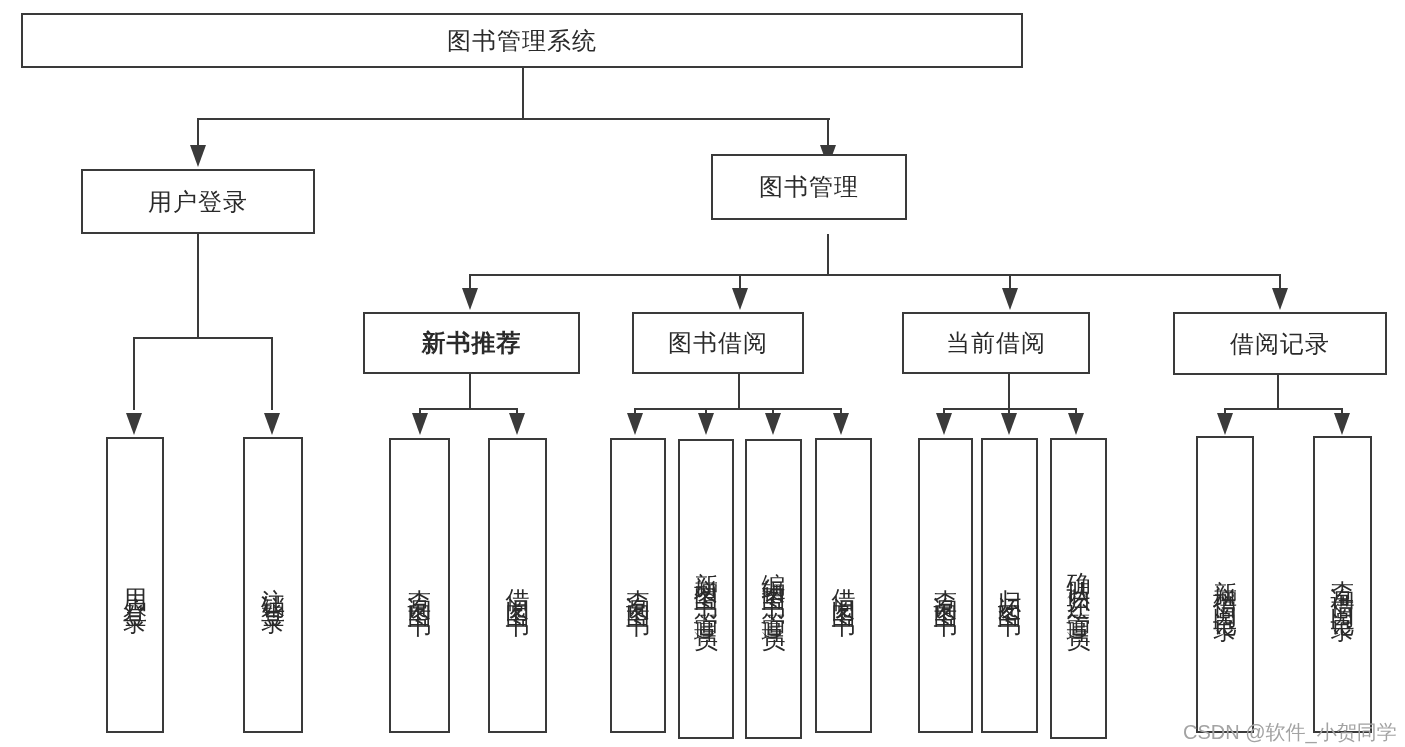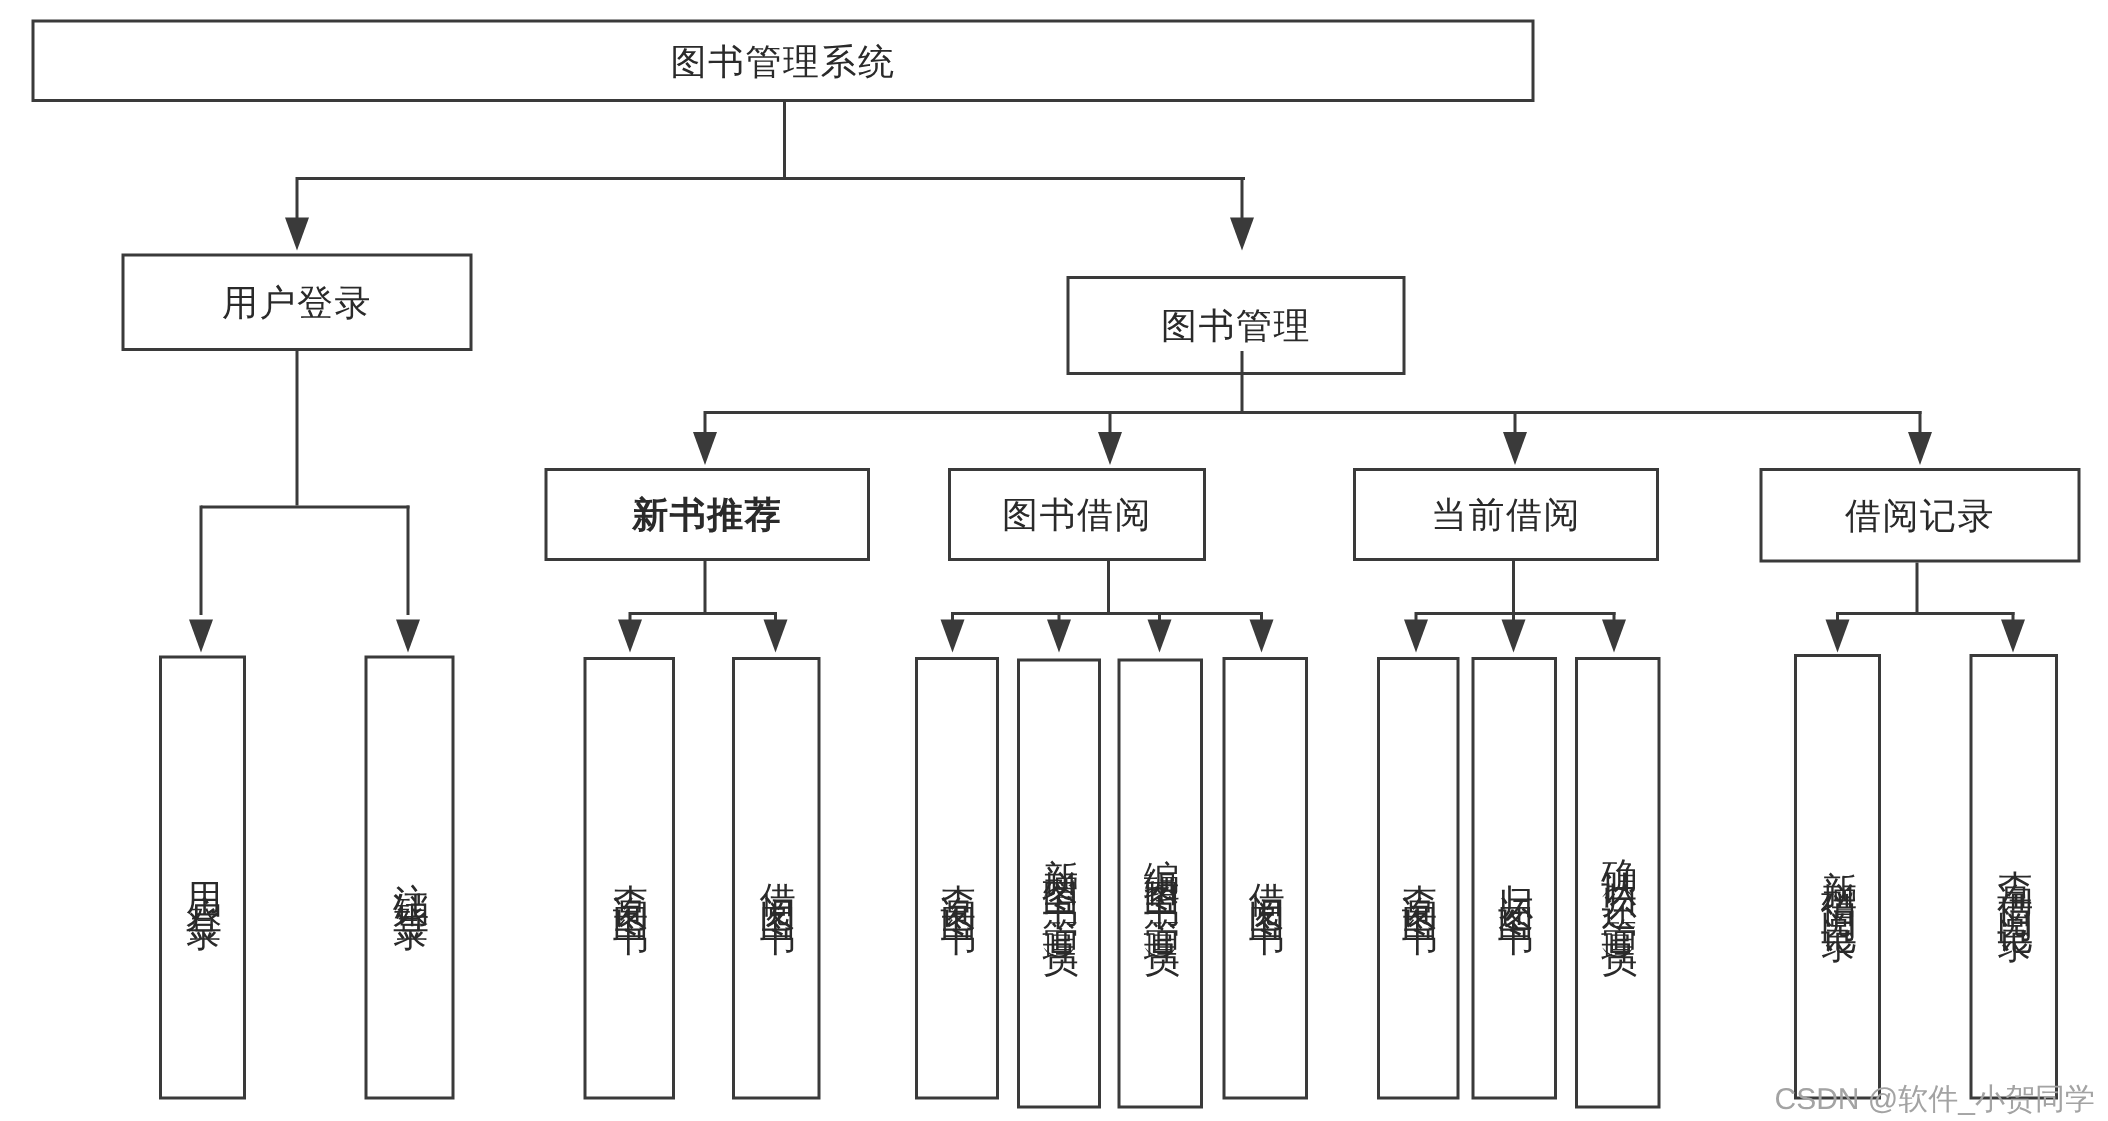--- a/index.html
+++ b/index.html
@@ -54,21 +54,21 @@
   <div class="box" style="left:21px;top:13px;width:1002px;height:55px;">图书管理系统</div>
 
   <div class="v" style="left:522px;top:68px;height:50px;"></div>
   <div class="h" style="left:198px;top:118px;width:632px;"></div>
   <div class="v" style="left:197px;top:118px;height:28px;"></div>
   <div class="arrow" style="left:190px;top:145px;"></div>
   <div class="v" style="left:827px;top:118px;height:28px;"></div>
   <div class="arrow" style="left:820px;top:145px;"></div>
 
   <div class="box" style="left:81px;top:169px;width:234px;height:65px;">用户登录</div>
-  <div class="box" style="left:711px;top:184px;width:226px;height:66px;">图书管理</div>
+  <div class="box" style="left:711px;top:154px;width:196px;height:66px;">图书管理</div>
 
   <div class="v" style="left:197px;top:234px;height:103px;"></div>
   <div class="h" style="left:134px;top:337px;width:139px;"></div>
   <div class="v" style="left:133px;top:337px;height:73px;"></div>
   <div class="arrow" style="left:126px;top:413px;"></div>
   <div class="v" style="left:271px;top:337px;height:73px;"></div>
   <div class="arrow" style="left:264px;top:413px;"></div>
 
   <div class="v" style="left:827px;top:234px;height:40px;"></div>
   <div class="h" style="left:470px;top:274px;width:811px;"></div>
@@ -76,21 +76,21 @@
   <div class="arrow" style="left:462px;top:288px;"></div>
   <div class="v" style="left:739px;top:274px;height:16px;"></div>
   <div class="arrow" style="left:732px;top:288px;"></div>
   <div class="v" style="left:1009px;top:274px;height:16px;"></div>
   <div class="arrow" style="left:1002px;top:288px;"></div>
   <div class="v" style="left:1279px;top:274px;height:16px;"></div>
   <div class="arrow" style="left:1272px;top:288px;"></div>
 
   <div class="box" style="left:363px;top:312px;width:217px;height:62px;font-weight:bold;">新书推荐</div>
   <div class="box" style="left:632px;top:312px;width:172px;height:62px;">图书借阅</div>
-  <div class="box" style="left:902px;top:312px;width:204px;height:62px;">当前借阅</div>
+  <div class="box" style="left:902px;top:312px;width:188px;height:62px;">当前借阅</div>
   <div class="box" style="left:1173px;top:312px;width:214px;height:63px;">借阅记录</div>
 
   <div class="v" style="left:469px;top:374px;height:34px;"></div>
   <div class="h" style="left:420px;top:408px;width:98px;"></div>
   <div class="v" style="left:419px;top:408px;height:7px;"></div>
   <div class="arrow" style="left:412px;top:413px;"></div>
   <div class="v" style="left:516px;top:408px;height:7px;"></div>
   <div class="arrow" style="left:509px;top:413px;"></div>
 
   <div class="v" style="left:738px;top:374px;height:34px;"></div>

